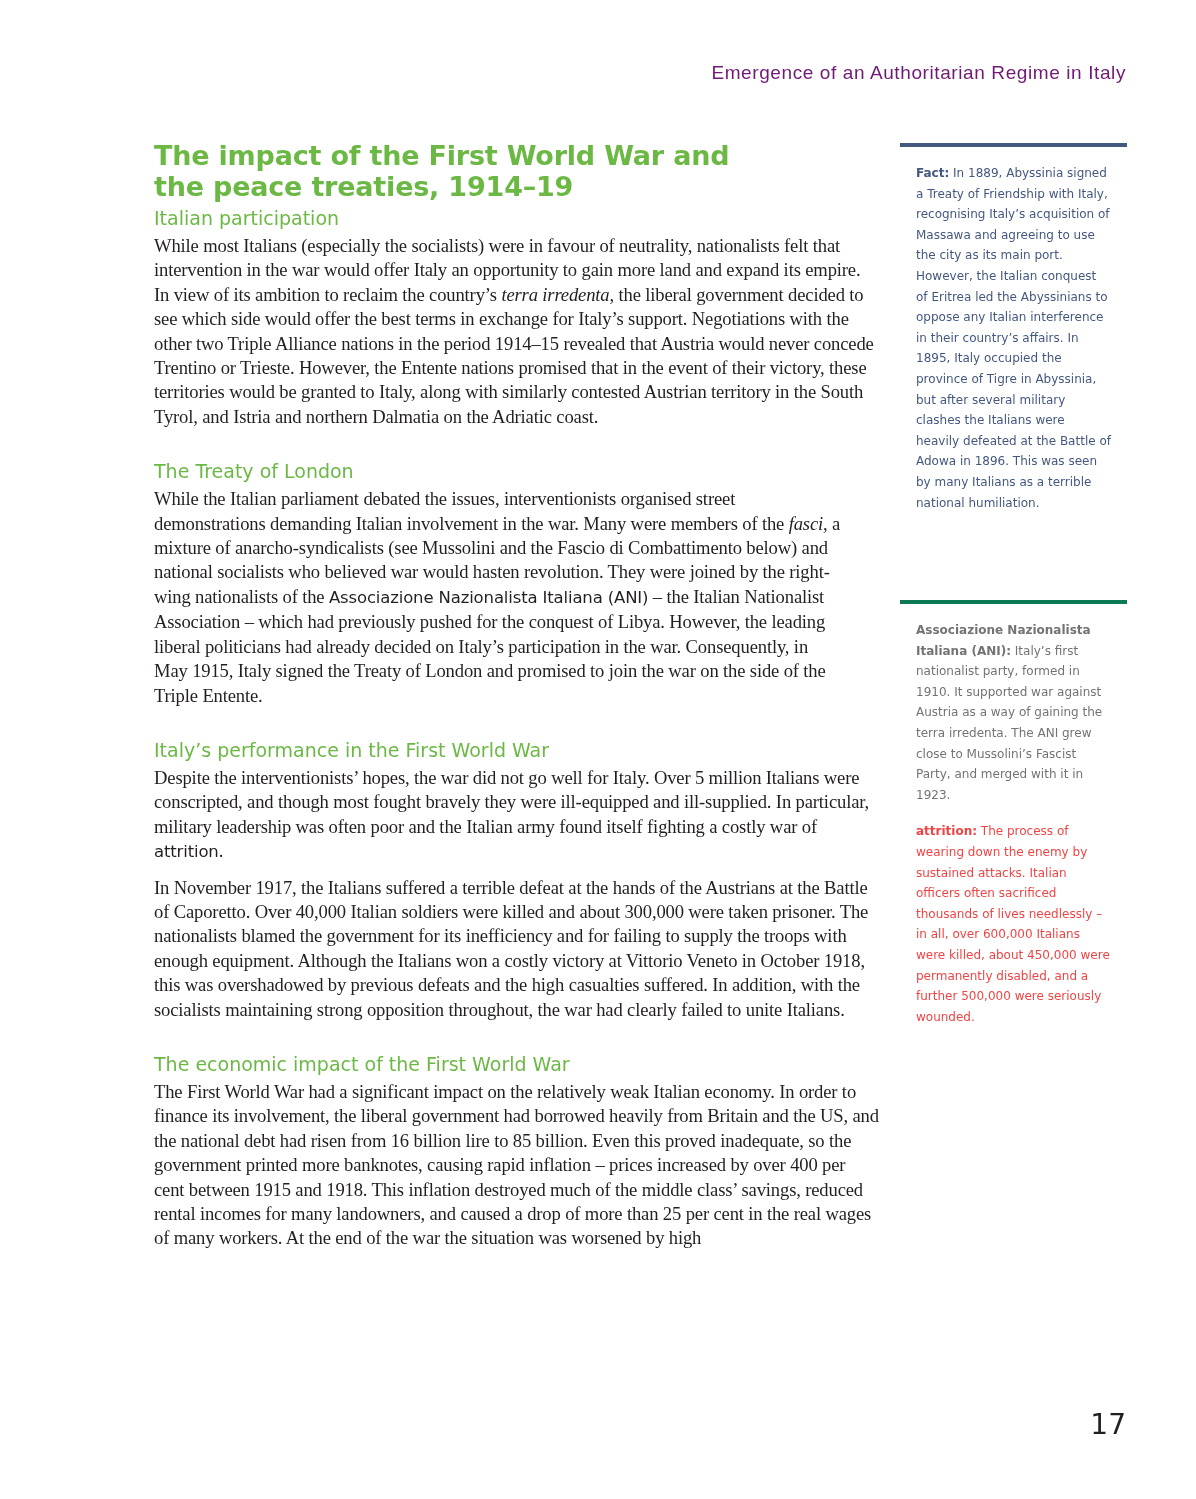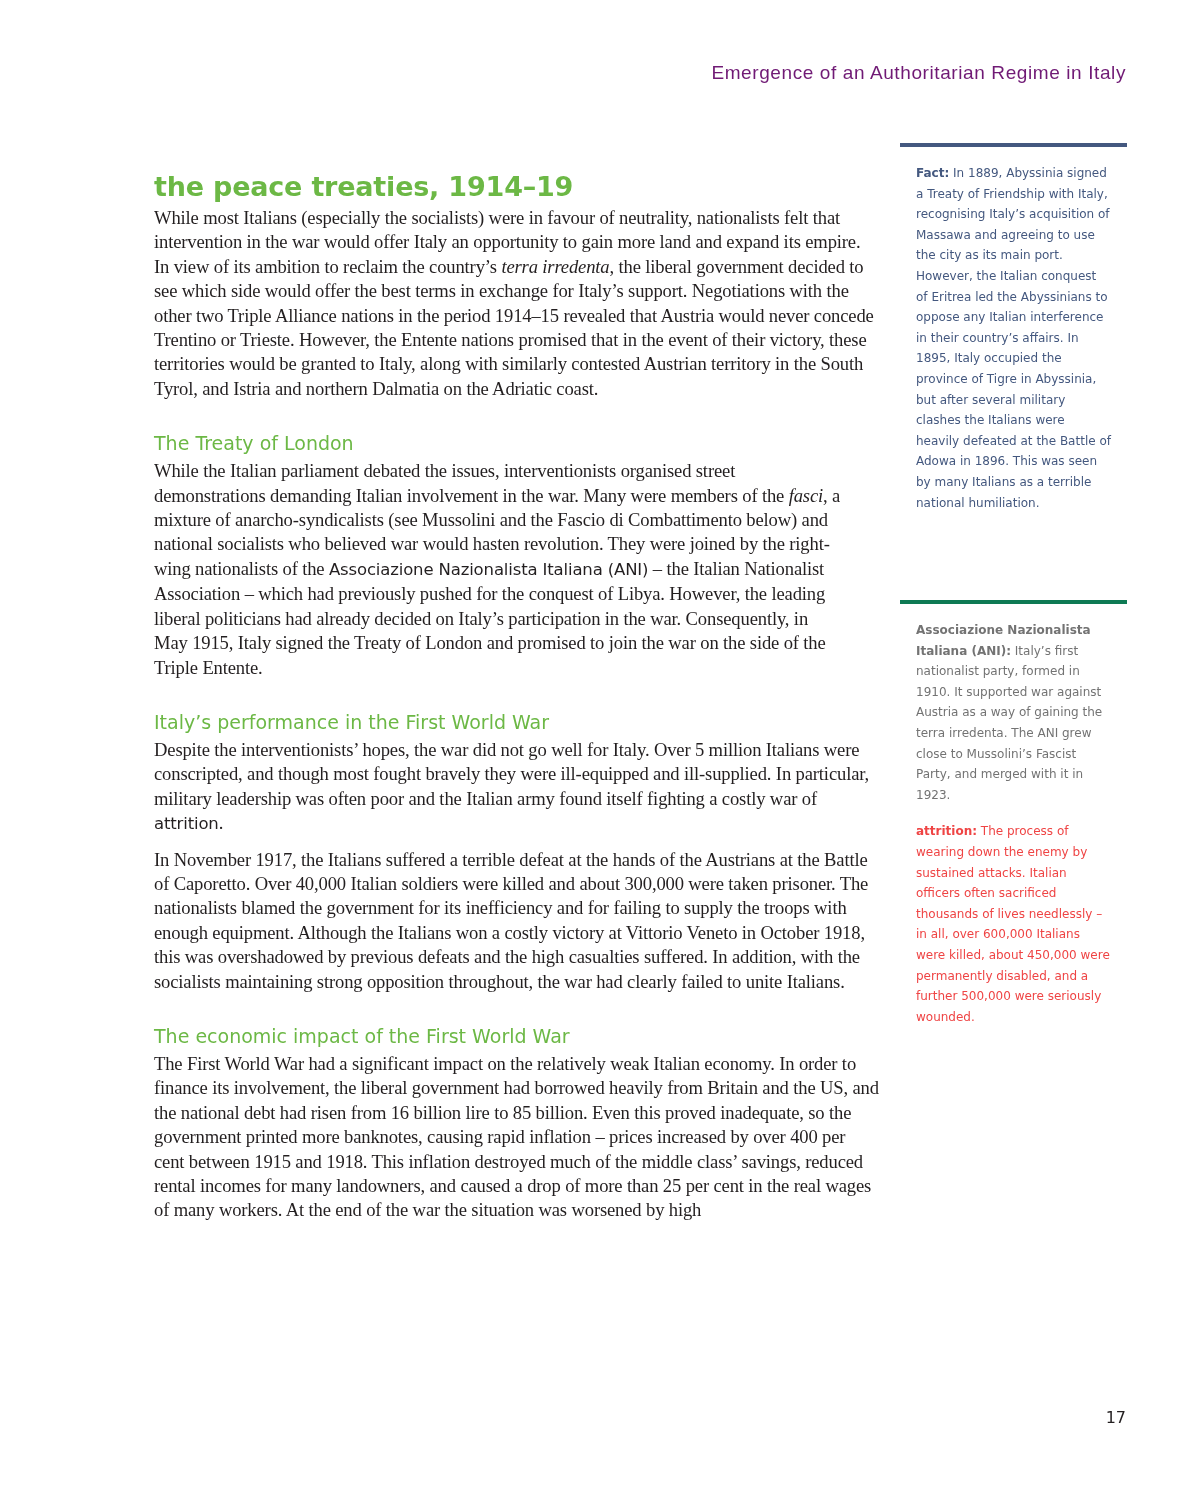--- a/index.html
+++ b/index.html
@@ -24,35 +24,36 @@
   }
   p.body b { font-family: "DejaVu Sans", sans-serif; font-size: 16.5px; font-weight: normal; }
   .sidebar { position: absolute; left: 900px; width: 227px; }
   .rule { height: 4px; width: 227px; }
   .side-text {
     font-family: "DejaVu Sans", sans-serif; font-size: 12px; line-height: 20.6px; margin: 16px;
   }
   .side-text b { font-weight: bold; }
   .page-number {
     position: absolute; right: 70px; top: 1408px;
-    font-family: "DejaVu Sans", sans-serif; font-size: 16px; color: #231f20;
+    font-family: "DejaVu Sans", sans-serif; font-size: 28px; color: #231f20;
   }
 </style>
 </head>
 <body>
 
 <div class="running-head">Emergence of an Authoritarian Regime in Italy</div>
 
 <div class="main">
   <h1 class="page-title">
-    <br>
+    <span>The impact of the First World War and</span><br>
     <span>the peace treaties, 1914–19</span>
   </h1>
 
   <section style="margin-top:4px;">
+    <h3 class="sub">Italian participation</h3>
     <p class="body" style="margin-top:4px;"><span>While most Italians (especially the socialists) were in favour of neutrality, nationalists felt that intervention in the war would offer Italy an opportunity to gain more land and expand its empire. In view of its ambition to reclaim the country’s </span><i>terra irredenta</i><span>, the liberal government decided to see which side would offer the best terms in exchange for Italy’s support. Negotiations with the other two Triple Alliance nations in the period 1914–15 revealed that Austria would never concede Trentino or Trieste. However, the Entente nations promised that in the event of their victory, these territories would be granted to Italy, along with similarly contested Austrian territory in the South Tyrol, and Istria and northern Dalmatia on the Adriatic coast.</span></p>
   </section>
 
   <section style="margin-top:30px;">
     <h3 class="sub">The Treaty of London</h3>
     <p class="body" style="margin-top:4px; width:690px;"><span>While the Italian parliament debated the issues, interventionists organised street demonstrations demanding Italian involvement in the war. Many were members of the </span><i>fasci</i><span>, a mixture of anarcho-syndicalists (see Mussolini and the Fascio di Combattimento below) and national socialists who believed war would hasten revolution. They were joined by the right-wing nationalists of the </span><b>Associazione Nazionalista Italiana (ANI)</b><span> – the Italian Nationalist Association – which had previously pushed for the conquest of Libya. However, the leading liberal politicians had already decided on Italy’s participation in the war. Consequently, in May 1915, Italy signed the Treaty of London and promised to join the war on the side of the Triple Entente.</span></p>
   </section>
 
   <section style="margin-top:30px;">
     <h3 class="sub">Italy’s performance in the First World War</h3>

